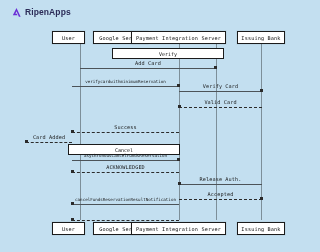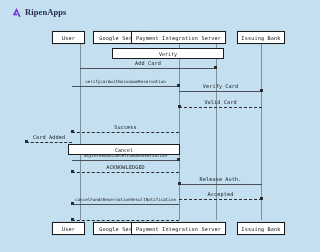--- a/index.html
+++ b/index.html
@@ -12,21 +12,21 @@
   }
   #canvas{position:absolute;left:0;top:0;width:300px;height:252px;}
 
   
   .logo{
     position:absolute;left:11px;top:7px;
     display:flex;align-items:center;gap:3px;
   }
   .logo-mark{width:11px;height:11px;display:block;}
   .logo-text{
-    font-family:Liberation Serif, serif;
+    font-family:Liberation Sans, sans-serif;
     font-size:8.5px;font-weight:bold;color:#2b2b57;
     letter-spacing:.1px;line-height:1;
   }
 
   
   .actor{
     position:absolute;
     box-sizing:border-box;
     background:#ffffff;
     border:1px solid #1b1b1b;

